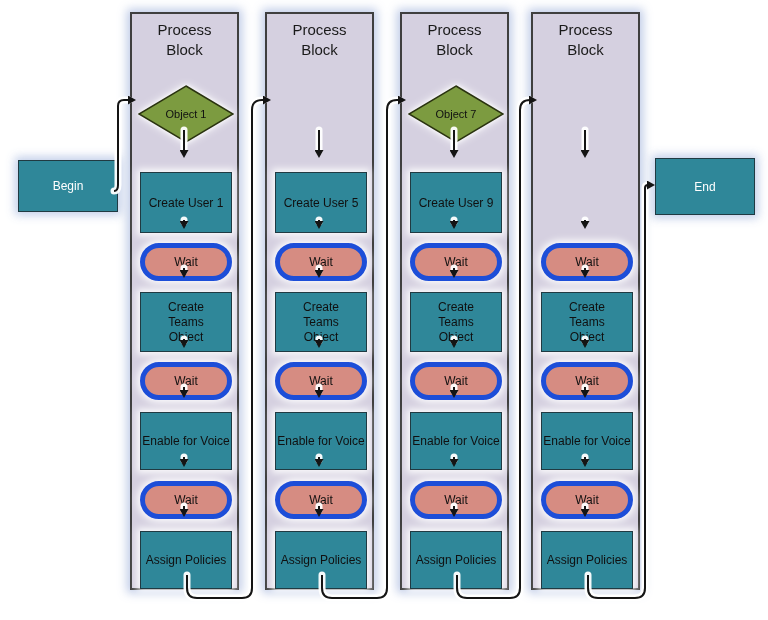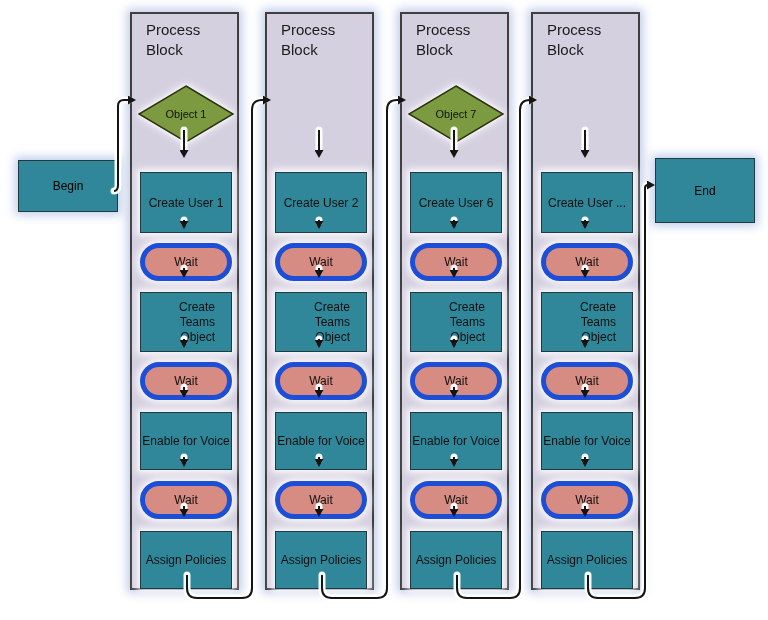--- a/index.html
+++ b/index.html
@@ -1,52 +1,52 @@
 <!DOCTYPE html>
 <html style="--lavender: #D5D0E0; --teal: #2F8799; --salmon: #D68C82; --green: #7C9B40; --wire: #141414;"><head>
 <meta charset="utf-8">
 <style>
   html,body{margin:0;padding:0;background:#ffffff;}
   .canvas{position:relative;width:768px;height:620px;background:#ffffff;overflow:hidden;
           font-family:"Liberation Sans",sans-serif;}
   .column{position:absolute;top:12px;width:109px;height:578px;background:var(--lavender,#D5D0E0);
           border:2px solid #3f3f3f;box-sizing:border-box;
           box-shadow:0 0 9px 3px rgba(175,190,225,.8);}
-  .col-title{position:absolute;top:6px;left:14px;right:14px;
+  .col-title{position:absolute;top:6px;left:14px;right:14px;text-align:center;
              font-size:15px;line-height:20px;color:#1a1a1a;}
   .diamond{position:absolute;top:71px;left:6px;width:96px;height:58px;display:flex;
            align-items:center;justify-content:center;
            filter:drop-shadow(0 0 2px rgba(255,255,255,.95)) drop-shadow(0 0 4px rgba(255,255,255,.85));}
   .diamond svg{position:absolute;left:0;top:0;width:100%;height:100%;}
   .diamond polygon{fill:var(--green,#7C9B40);stroke:#2a3310;stroke-width:1.5;}
   .diamond .lbl{position:relative;font-size:11px;color:#101010;white-space:nowrap;}
   .node{position:absolute;left:8px;width:92px;display:flex;align-items:center;justify-content:center;
         text-align:center;font-size:12px;color:#101010;box-sizing:border-box;
         box-shadow:0 0 7px 3px rgba(255,255,255,.9);}
-  .node span{white-space:nowrap;text-align:right;}
+  .node span{white-space:nowrap;}
   .node span.wrap2{white-space:normal;line-height:15px;padding:0 16px;}
   .rect{background:var(--teal,#2F8799);border:1px solid #203a42;}
   .stadium{background:var(--salmon,#D68C82);border:5px solid #1d4ed8;border-radius:19px;height:38px;}
   .endpoint{position:absolute;background:var(--teal,#2F8799);border:1px solid #203a42;
-            display:flex;align-items:center;justify-content:center;font-size:12px;color:#000000;
+            display:flex;align-items:center;justify-content:center;font-size:12px;color:#ffffff;
             box-sizing:border-box;box-shadow:0 0 9px 3px rgba(185,200,230,.9);}
   .wires{position:absolute;left:0;top:0;pointer-events:none;}
   .glow{fill:none;stroke:#ffffff;stroke-width:7;stroke-linecap:round;stroke-linejoin:round;opacity:.95;}
   .wire{fill:none;stroke:var(--wire,#141414);stroke-width:2;stroke-linejoin:round;}
   #ah path{fill:var(--wire,#141414);}
 </style>
 </head>
 <body>
 
 <div class="canvas">
 
   <div class="endpoint" style="left:18px;top:160px;width:100px;height:52px">
     <span>Begin</span>
   </div>
-  <div class="endpoint" style="left:655px;top:158px;width:100px;height:65px">
+  <div class="endpoint" style="left:655px;top:158px;width:100px;height:57px">
     <span>End</span>
   </div>
 
   <div class="column" style="left:130px">
     <div class="col-title">Process Block</div>
     <div class="diamond">
       <svg viewBox="0 0 96 58">
           <polygon points="48,1 95,29 48,57 1,29"></polygon>
         </svg>
       <span class="lbl">Object 1</span>
@@ -70,21 +70,21 @@
         <span>Wait</span>
       </div>
     <div class="node rect" style="top:517px;height:58px">
         <span>Assign Policies</span>
       </div>
   </div>
 
   <div class="column" style="left:265px">
     <div class="col-title">Process Block</div>
     <div class="node rect" style="top:158px;height:61px">
-        <span>Create User 2</span>
+        <span>Create User 5</span>
       </div>
     <div class="node stadium" style="top:229px">
         <span>Wait</span>
       </div>
     <div class="node rect" style="top:278px;height:60px">
         <span class="wrap2">Create Teams Object</span>
       </div>
     <div class="node stadium" style="top:348px">
         <span>Wait</span>
       </div>
@@ -101,21 +101,21 @@
 
   <div class="column" style="left:400px">
     <div class="col-title">Process Block</div>
     <div class="diamond">
       <svg viewBox="0 0 96 58">
           <polygon points="48,1 95,29 48,57 1,29"></polygon>
         </svg>
       <span class="lbl">Object 7</span>
     </div>
     <div class="node rect" style="top:158px;height:61px">
-        <span>Create User 6</span>
+        <span>Create User 9</span>
       </div>
     <div class="node stadium" style="top:229px">
         <span>Wait</span>
       </div>
     <div class="node rect" style="top:278px;height:60px">
         <span class="wrap2">Create Teams Object</span>
       </div>
     <div class="node stadium" style="top:348px">
         <span>Wait</span>
       </div>
@@ -125,23 +125,20 @@
     <div class="node stadium" style="top:467px">
         <span>Wait</span>
       </div>
     <div class="node rect" style="top:517px;height:58px">
         <span>Assign Policies</span>
       </div>
   </div>
 
   <div class="column" style="left:531px">
     <div class="col-title">Process Block</div>
-    <div class="node rect" style="top:158px;height:61px">
-        <span>Create User ...</span>
-      </div>
     <div class="node stadium" style="top:229px">
         <span>Wait</span>
       </div>
     <div class="node rect" style="top:278px;height:60px">
         <span class="wrap2">Create Teams Object</span>
       </div>
     <div class="node stadium" style="top:348px">
         <span>Wait</span>
       </div>
     <div class="node rect" style="top:398px;height:58px">

